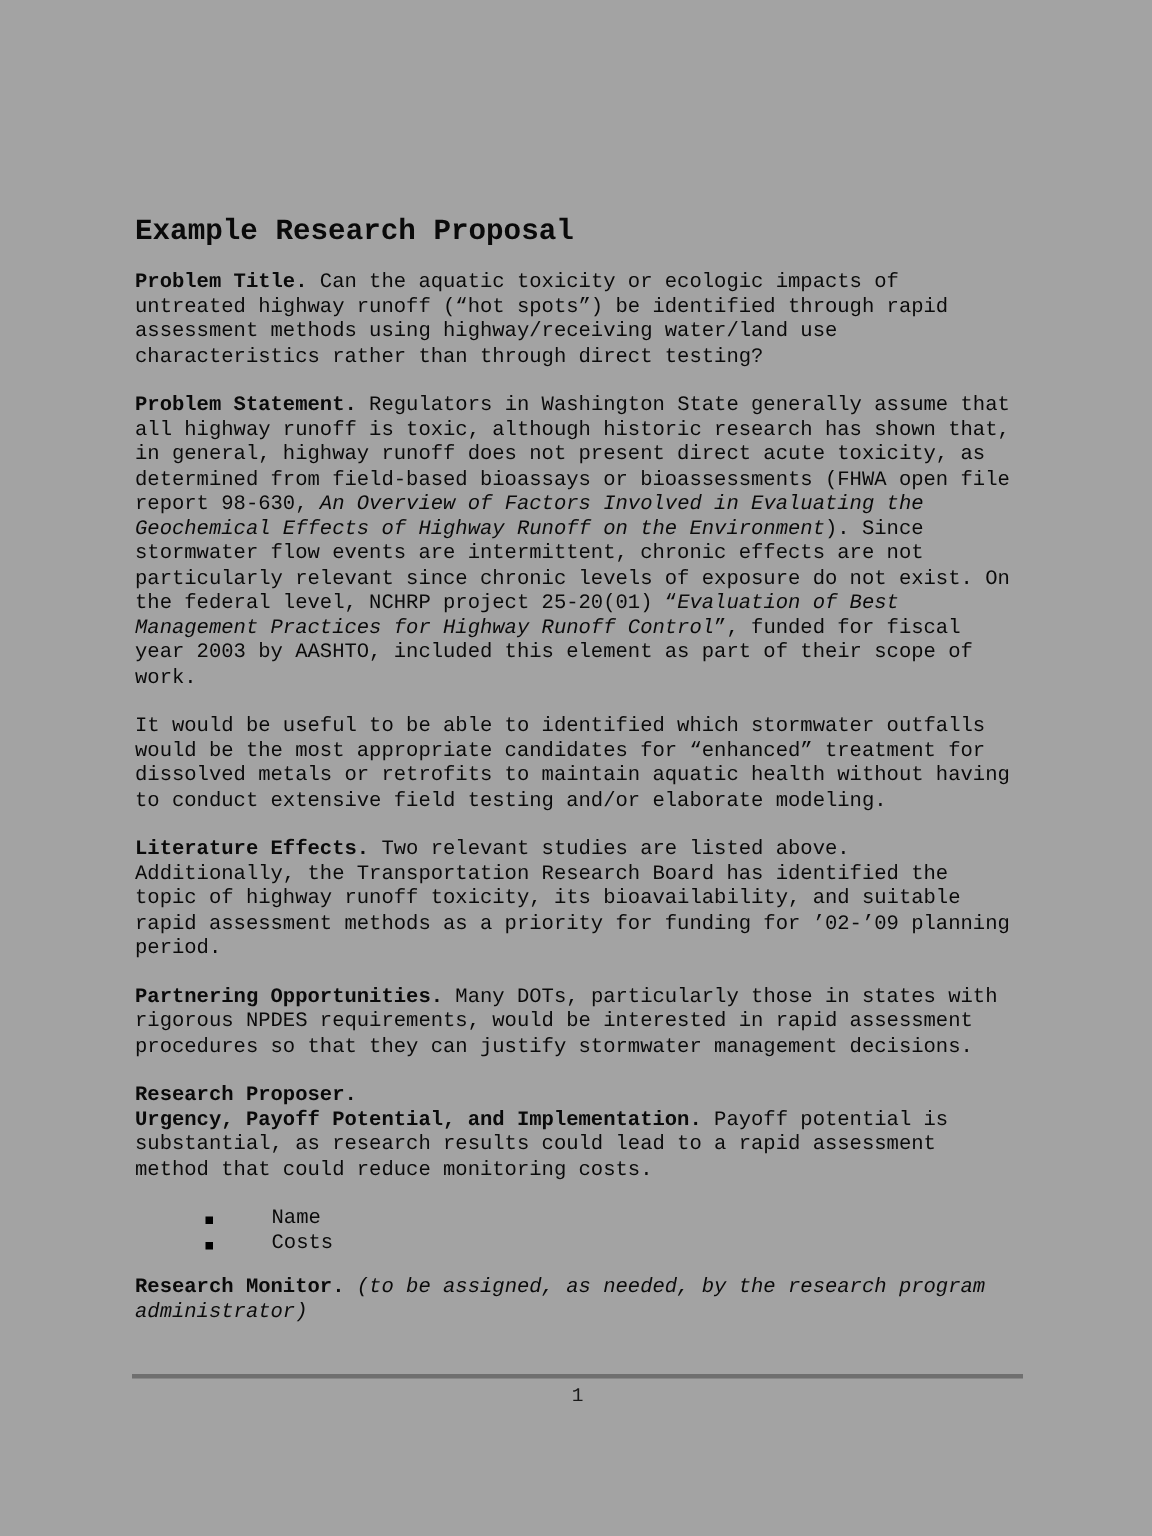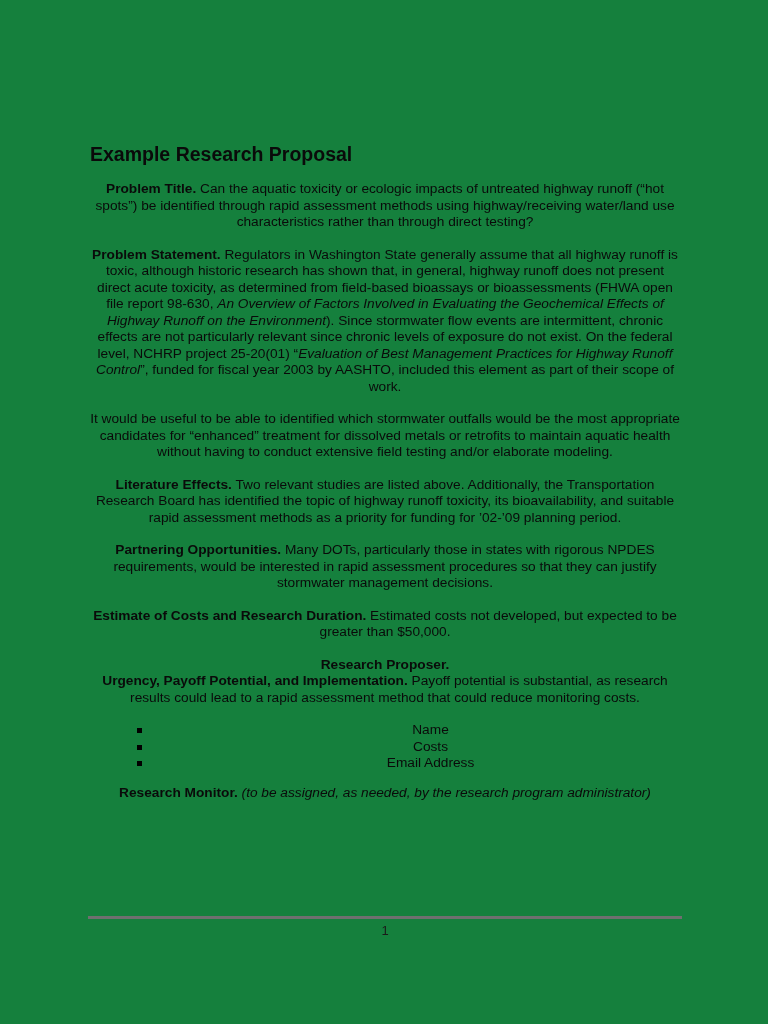--- a/index.html
+++ b/index.html
@@ -1,40 +1,40 @@
 <!DOCTYPE html>
 <html><head>
 <meta charset="utf-8">
 <style>
   html, body { margin: 0; padding: 0; background: #ffffff; }
   .page {
     position: relative;
     width: 768px;
     height: 1024px;
-    background: #15803d;
+    background: #a3a3a3;
     box-sizing: border-box;
     padding: 143px 88px 0 90px;
-    font-family: Liberation Sans, sans-serif;
+    font-family: Liberation Mono, monospace;
     font-size: 13.7px;
     line-height: 16.5px;
     color: #0a0a0a;
     overflow: hidden;
   }
   .doc-title {
     font-size: 19.5px;
     line-height: 23px;
     font-weight: bold;
     margin: 0 0 15px 0;
   }
-  .para { margin: 0 0 16px 0; text-align: center; }
+  .para { margin: 0 0 16px 0; }
   .para.last { margin-bottom: 0; }
   .b { font-weight: bold; }
   .i { font-style: italic; }
   .bullet-list { margin: 9px 0 13px 0; }
-  .bullet-item { position: relative; padding-left: 91px; line-height: 16.5px; text-align: center; }
+  .bullet-item { position: relative; padding-left: 91px; line-height: 16.5px; }
   .sq {
     position: absolute;
     left: 47px;
     top: 6px;
     width: 5px;
     height: 5px;
     background: #000000;
   }
   .footer {
     position: absolute;
@@ -62,30 +62,28 @@
 
   <p class="para"><span class="b">Problem Statement.</span><span> Regulators in Washington State generally assume that all highway runoff is toxic, although historic research has shown that, in general, highway runoff does not present direct acute toxicity, as determined from field-based bioassays or bioassessments (FHWA open file report 98-630, </span><span class="i">An Overview of Factors Involved in Evaluating the Geochemical Effects of Highway Runoff on the Environment</span><span>).  Since stormwater flow events are intermittent, chronic effects are not particularly relevant since chronic levels of exposure do not exist.  On the federal level, NCHRP project 25-20(01) “</span><span class="i">Evaluation of Best Management Practices for Highway Runoff Control</span><span>”, funded for fiscal year 2003 by AASHTO, included this element as part of their scope of work.</span></p>
 
   <p class="para"><span>It would be useful to be able to identified which stormwater outfalls would be the most appropriate candidates for “enhanced” treatment for dissolved metals or retrofits to maintain aquatic health without having to conduct extensive field testing and/or elaborate modeling.</span></p>
 
   <p class="para"><span class="b">Literature Effects.</span><span> Two relevant studies are listed above.  Additionally, the Transportation Research Board has identified the topic of highway runoff toxicity, its bioavailability, and suitable rapid assessment methods as a priority for funding for ’02-’09 planning period.</span></p>
 
 
   <p class="para"><span class="b">Partnering Opportunities.</span><span> Many DOTs, particularly those in states with rigorous NPDES requirements, would be interested in rapid assessment procedures so that they can justify stormwater management decisions.</span></p>
 
-  <p class="para"><span class="b">Estimate of Costs and Research Duration.</span><span> Estimated costs not developed, but expected to be greater than $50,000.</span></p>
 
   <p class="para last"><span class="b">Research Proposer.</span></p>
 
   <p class="para"><span class="b">Urgency, Payoff Potential, and Implementation.</span><span> Payoff potential is substantial, as research results could lead to a rapid assessment method that could reduce monitoring costs.</span></p>
 
   <div class="bullet-list">
     <div class="bullet-item"><span class="sq"></span><span>Name</span></div>
     <div class="bullet-item"><span class="sq"></span><span>Costs</span></div>
-    <div class="bullet-item"><span class="sq"></span><span>Email Address</span></div>
   </div>
 
   <p class="para last"><span class="b">Research Monitor.</span><span class="i"> (to be assigned, as needed, by the research program administrator)</span></p>
 
   <div class="footer">
     <div class="footer-rule"></div>
     <div class="page-num">1</div>
   </div>
 
 </div>

